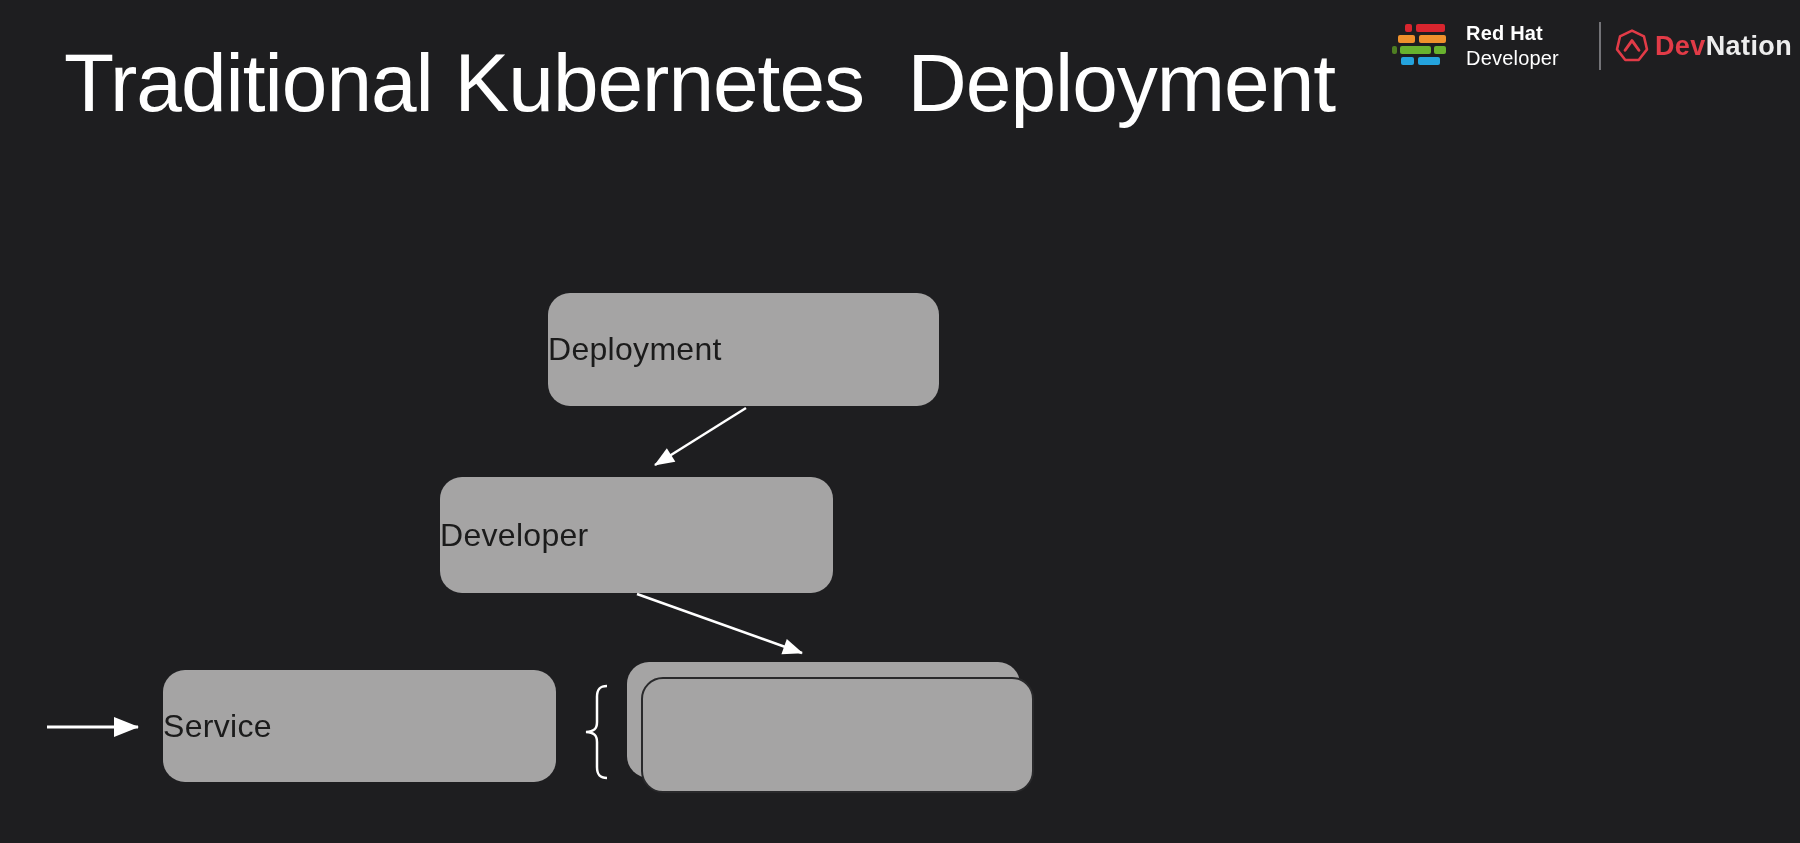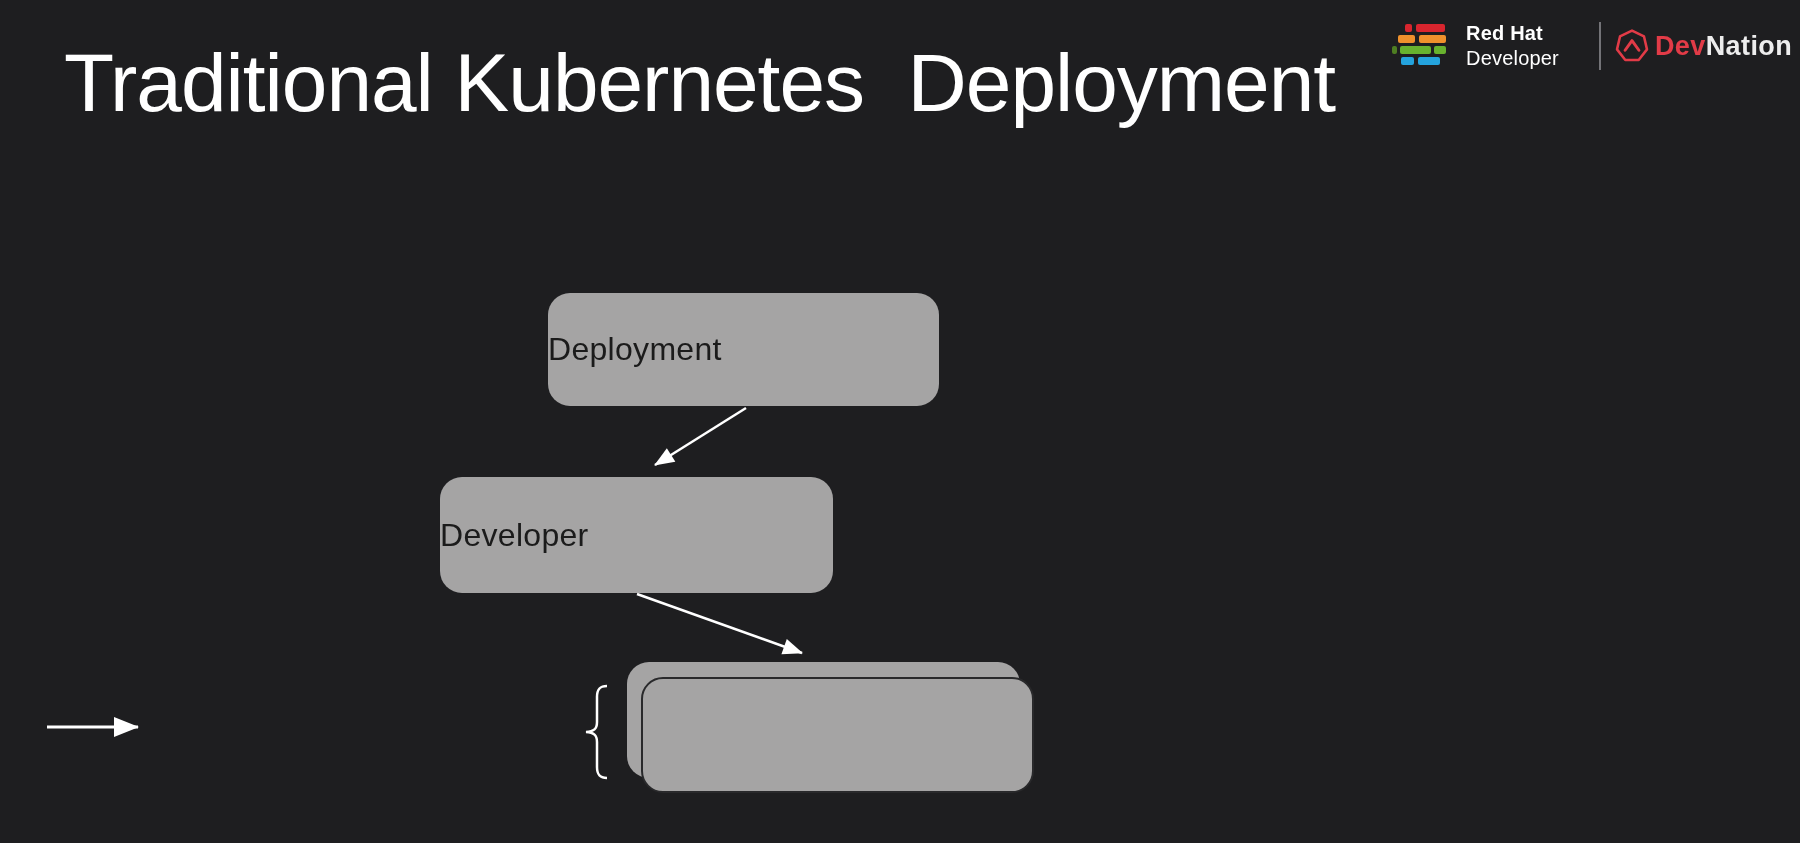--- a/index.html
+++ b/index.html
@@ -111,20 +111,23 @@
   </div>
 
   <div class="node node-deployment">
     <span>Deployment</span>
   </div>
 
   <div class="node node-replicaset">
     <span>Developer</span>
   </div>
 
+  <div class="node node-service">
+    <span>Service</span>
+  </div>
 
   <div class="node pod-layer pod-back"></div>
   <div class="node pod-layer pod-mid"></div>
 
   <svg class="overlay" width="1800" height="843" viewBox="0 0 1800 843">
     <defs>
       <marker id="headS" markerUnits="userSpaceOnUse" markerWidth="22" markerHeight="18" refX="20" refY="9" orient="auto">
         <path class="arrowhead" d="M1,1 L21,9 L1,17 Z"></path>
       </marker>
       <marker id="headL" markerUnits="userSpaceOnUse" markerWidth="28" markerHeight="22" refX="25" refY="11" orient="auto">

